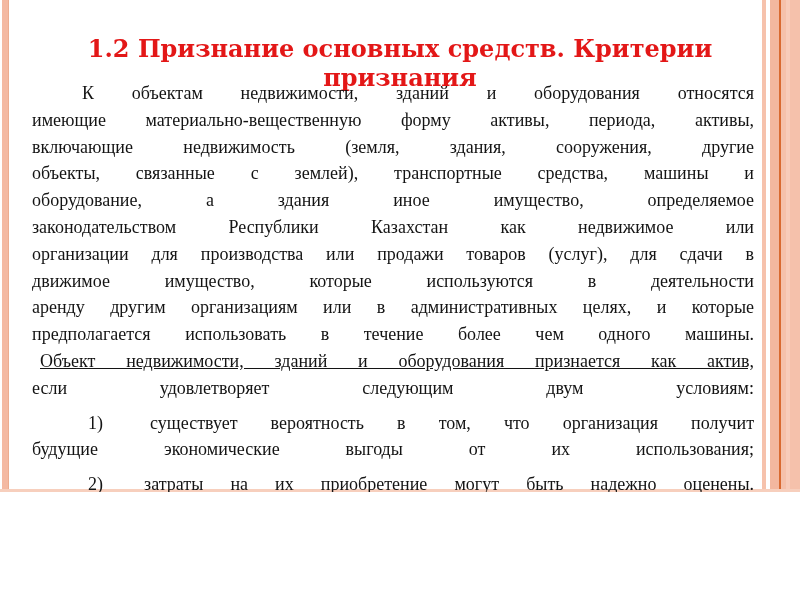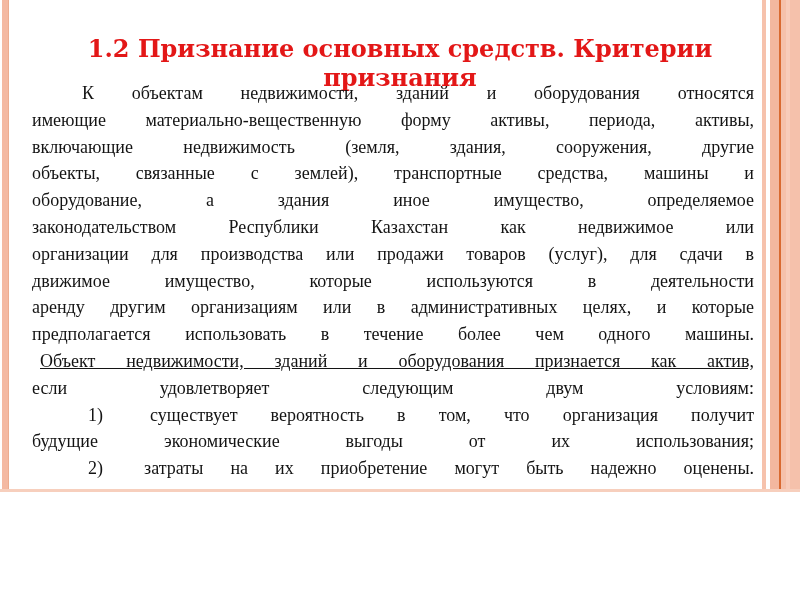--- a/index.html
+++ b/index.html
@@ -32,21 +32,21 @@
     font-size:24px;color:#e31717;
   }
   
   .bodytext{
     position:absolute;top:80px;left:32px;width:722px;
     font-size:18px;color:#141414;line-height:26.8px;
   }
   .line{text-align:justify;text-align-last:justify;}
   .ind-first{text-indent:50px;}
   .ind-small{text-indent:8px;text-decoration:underline;}
-  .ind-num{padding-left:56px;}
+  .ind-num{padding-left:56px;margin-top:8px;}
   .marker{margin-right:14px;}
   .marker:empty{display:none;}
 </style>
 </head>
 <body>
 
 <div class="slide">
 
   <div class="left-strip"></div>
   <div class="right-strip-thin"></div>

